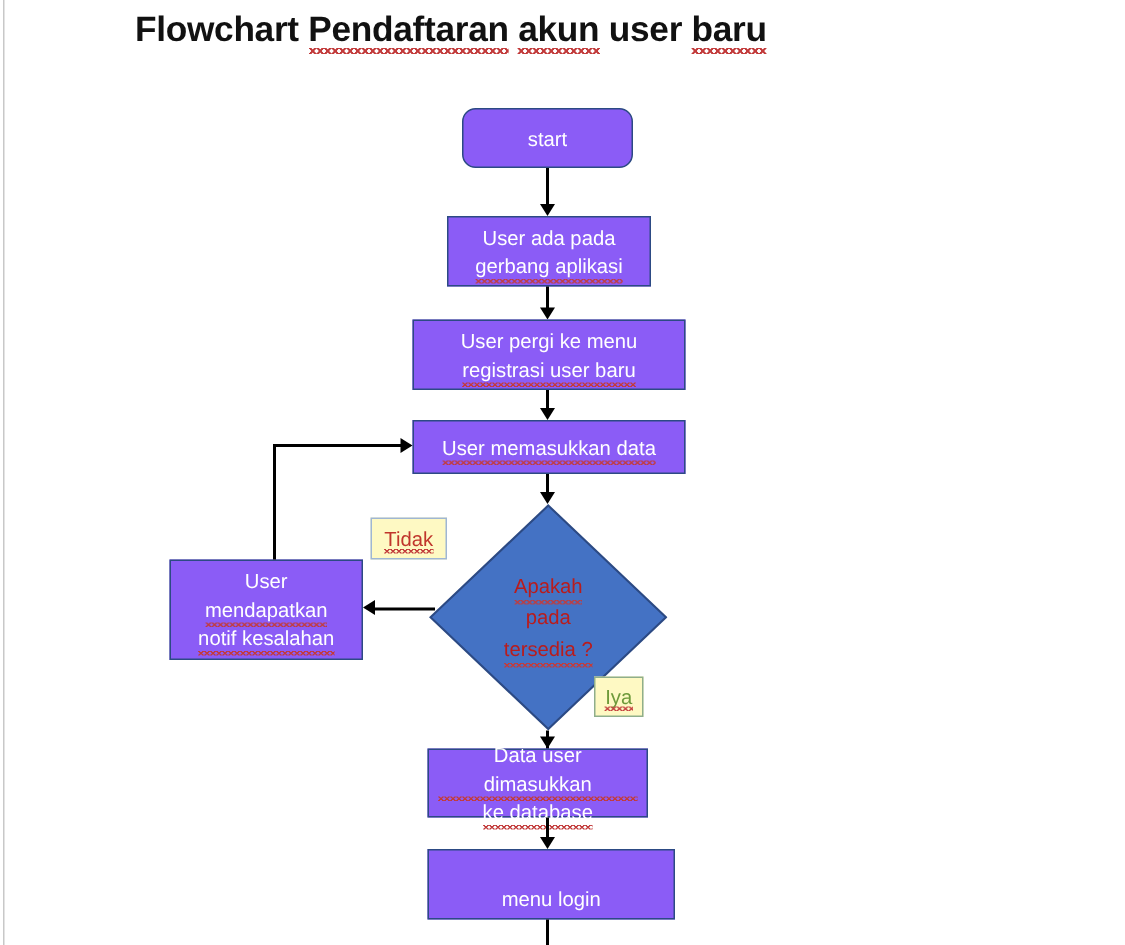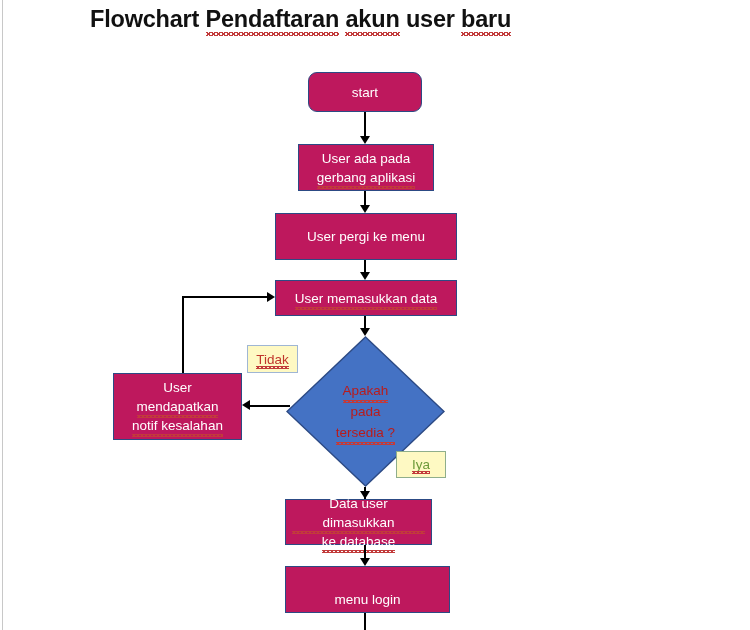--- a/index.html
+++ b/index.html
@@ -32,21 +32,21 @@
     font-size: 23.5px;
     font-weight: bold;
     color: #111111;
     letter-spacing: -0.2px;
     white-space: nowrap;
   }
 
   
   .node {
     position: absolute;
-    background: #be185d;
+    background: #8b5cf6;
     border: 1px solid #2C4A84;
     color: #ffffff;
     font-size: 13.5px;
     line-height: 19px;
     text-align: center;
     display: flex;
     align-items: center;
     justify-content: center;
     box-sizing: border-box;
     padding: 0 6px;
@@ -178,20 +178,21 @@
     <span class="sq">gerbang aplikasi</span>
   </div>
 </div>
 
 <div class="conn vline" style="left:364px; top:191px; height:20px;"></div>
 <div class="arrow-down" style="left:360px; top:205px;"></div>
 
 <div class="node" style="left:275px; top:213px; width:182px; height:47px;">
   <div class="node-text">
     <span>User pergi ke menu</span><br>
+    <span class="sq">registrasi user baru</span>
   </div>
 </div>
 
 <div class="conn vline" style="left:364px; top:260px; height:18px;"></div>
 <div class="arrow-down" style="left:360px; top:272px;"></div>
 
 <div class="node" style="left:275px; top:280px; width:182px; height:36px;">
   <div class="node-text">
     <span class="sq">User memasukkan data</span>
   </div>
@@ -210,21 +211,21 @@
       <span>pada</span><br>
       <span class="sq">tersedia ?</span>
     </div>
   </div>
 </div>
 
 <div class="branch-label no" style="left:247px; top:345px; width:51px; height:28px;">
   <span class="sq">Tidak</span>
 </div>
 
-<div class="branch-label yes" style="left:396px; top:451px; width:50px; height:27px;">
+<div class="branch-label yes" style="left:396px; top:451px; width:33px; height:27px;">
   <span class="sq">Iya</span>
 </div>
 
 <div class="conn hline" style="left:250px; top:405px; width:40px;"></div>
 <div class="arrow-left" style="left:242px; top:400px;"></div>
 
 <div class="node" style="left:113px; top:373px; width:129px; height:67px;">
   <div class="node-text">
     <span>User</span><br>
     <span class="sq">mendapatkan</span><br>

